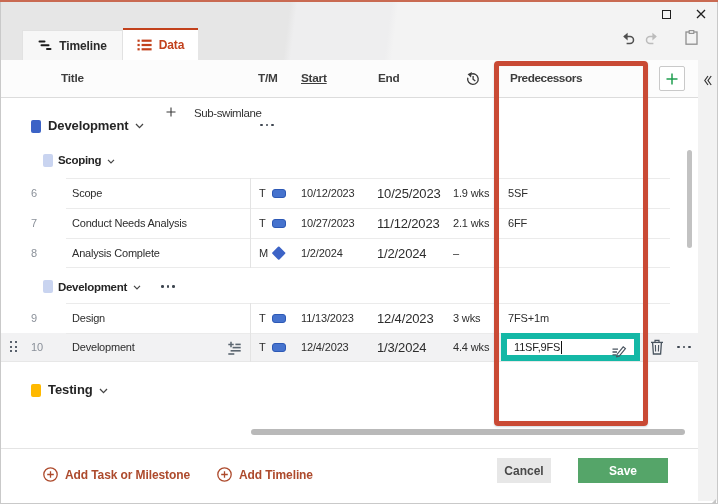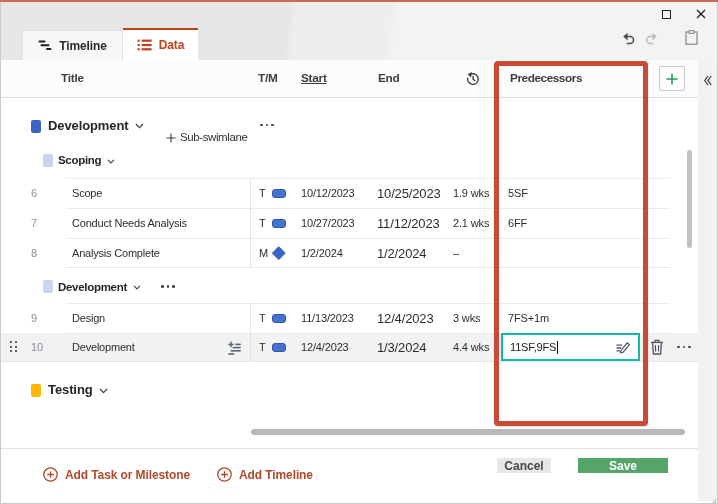--- a/index.html
+++ b/index.html
@@ -44,21 +44,21 @@
   .gr { position:absolute; left:0; width:100%; }
   .sw-square { position:absolute; border-radius:2px; }
   .sw-group { position:absolute; top:0; bottom:0; display:flex; align-items:center; gap:6px; }
   .sw-title { color:#252525; white-space:nowrap; }
   .sw-title-main { font-size:13px; font-weight:700; letter-spacing:-0.1px; }
   .sw-title-sub { font-size:11.5px; font-weight:600; letter-spacing:-0.3px; }
   .chev { display:flex; margin-top:2px; }
   .dots3 { position:absolute; display:flex; gap:3px; align-items:center; }
   .dots3 i { width:2.6px; height:2.6px; border-radius:50%; background:#3e4650; }
 
-  .sub-swimlane-btn { position:absolute; top:0; bottom:0; display:flex; align-items:flex-end; gap:4px;
+  .sub-swimlane-btn { position:absolute; top:0; bottom:0; display:flex; align-items:flex-start; gap:18px;
     font-size:11.5px; letter-spacing:-0.4px; color:#333; white-space:nowrap; }
 
   .task-row { height:30px; }
   .row-line-top { position:absolute; left:65px; width:604px; height:1px; background:#ebebeb; top:0; }
   .row-line-bot { position:absolute; left:65px; width:604px; height:1px; background:#ebebeb; bottom:0; }
   .t-num { position:absolute; left:30px; top:0; height:100%; display:flex; align-items:center;
     font-size:11px; color:#8a9099; }
   .t-title { position:absolute; left:71px; top:0; height:100%; display:flex; align-items:center;
     font-size:11px; color:#2d2d2d; letter-spacing:-0.2px; white-space:nowrap; }
   .t-type { position:absolute; left:258px; top:0; height:100%; display:flex; align-items:center;
@@ -77,21 +77,21 @@
     font-size:11px; color:#2d2d2d; letter-spacing:-0.15px; }
 
   .vsep { position:absolute; left:249px; width:1px; background:#e3e3e3; }
 
   .selected-row { background:#f2f2f3; border-bottom:1px solid #e7e7e7; }
   .drag-handle { position:absolute; left:9px; top:50%; margin-top:-6px; width:8px; height:12px;
     display:grid; grid-template-columns:2px 2px; grid-template-rows:2px 2px 2px; gap:2.6px 3.4px; }
   .drag-handle i { background:#59616c; }
 
   .pred-input { position:absolute; left:500px; top:0px; width:139px; height:28px; background:#fff;
-    border:2px solid #14b8a6; display:flex; align-items:center; padding-left:7px;
+    border:6px solid #14b8a6; display:flex; align-items:center; padding-left:7px;
     font-size:11px; letter-spacing:-0.15px; color:#222; }
   .caret { display:inline-block; width:1px; height:13px; background:#111; margin-left:1px; }
   .edit-icon { position:absolute; right:7px; top:6px; }
   .trash-icon { position:absolute; left:649px; top:50%; margin-top:-8px; }
   .row-dots { left:676px; top:50%; margin-top:-1.3px; }
 
   
   .annotation { position:absolute; left:494px; top:61px; width:154px; height:365px;
     border:5px solid #c94a35; border-radius:4px; z-index:30;
     box-shadow:0 1px 2px rgba(120,150,170,0.35), inset 0 0 1px rgba(120,150,170,0.3); }
@@ -99,21 +99,21 @@
   
   .h-scroll { position:absolute; left:251px; top:429px; width:434px; height:6px; border-radius:3px; background:#b9b9b9; z-index:35; }
   .v-scroll { position:absolute; left:687px; top:150px; width:5px; height:98px; border-radius:2.5px; background:#c2c2c2; z-index:35; }
 
   
   .footer { position:absolute; left:1px; top:448px; width:697px; height:55px; background:#fff; border-top:1px solid #e4e4e4; }
   .add-link { position:absolute; display:flex; align-items:center; gap:7px; top:18px; color:#ad4a2c; }
   .add-link .lbl { font-size:12px; font-weight:600; letter-spacing:-0.1px; white-space:nowrap; }
   .add-task { left:42px; }
   .add-swim { left:216px; }
-  .btn { position:absolute; top:9px; height:15px; display:flex; align-items:center; justify-content:center;
+  .btn { position:absolute; top:9px; height:25px; display:flex; align-items:center; justify-content:center;
     font-size:12px; font-weight:600; }
   .btn-cancel { left:496px; width:54px; background:#e7e7e7; color:#494949; }
   .btn-save { left:577px; width:90px; background:#55a569; color:#ffffff; }
   .gripper { position:absolute; left:708px; top:493px; z-index:62; }
 </style>
 </head>
 <body>
 
 <div class="window">
   <div class="topline"></div>

